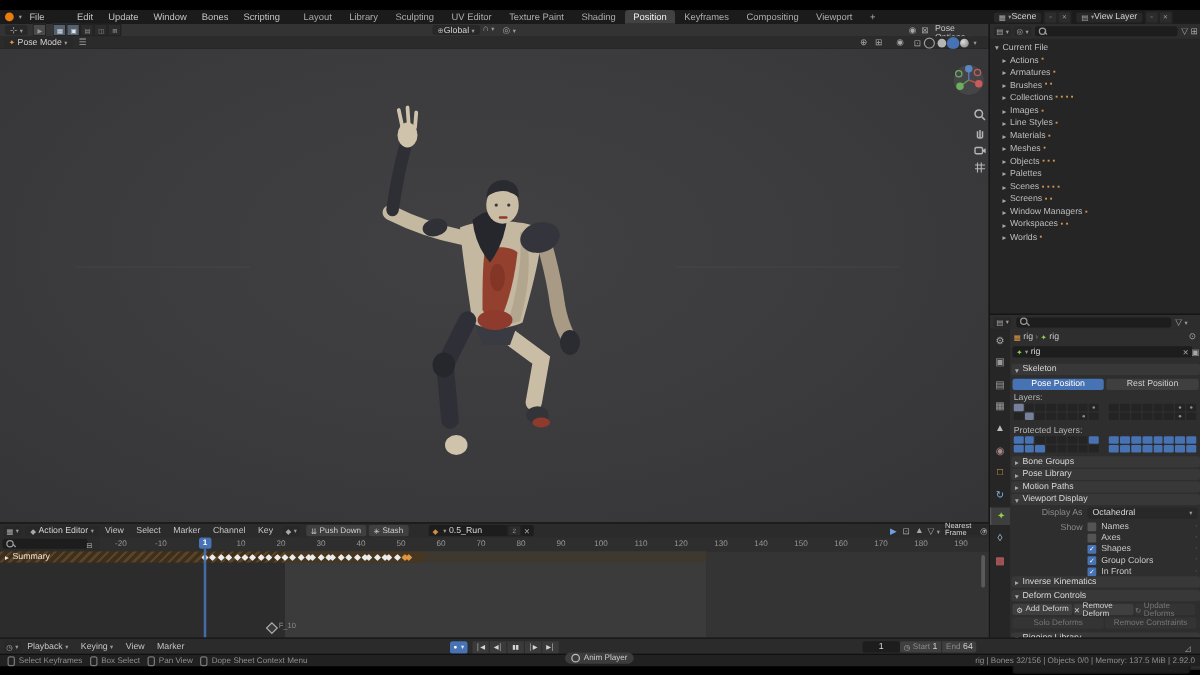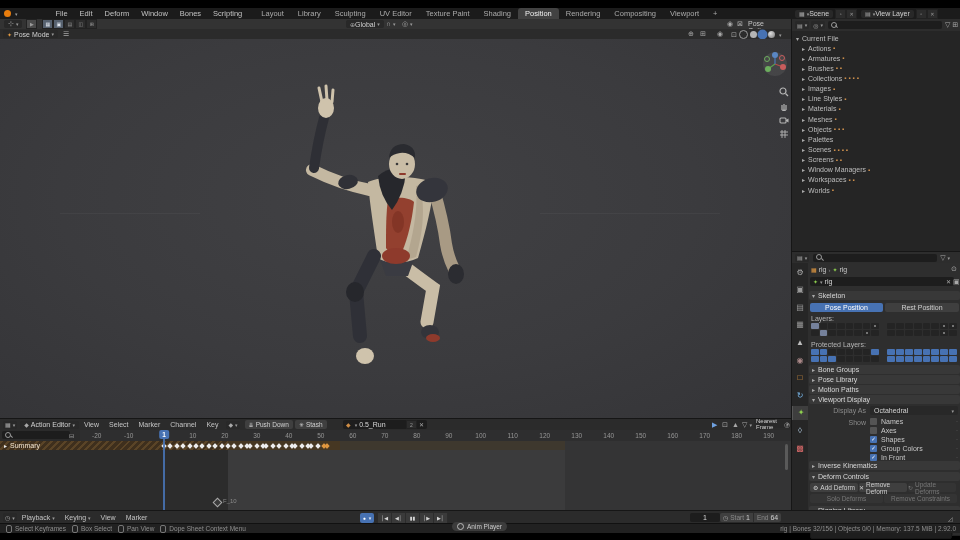--- a/index.html
+++ b/index.html
@@ -76,36 +76,36 @@
 
 <div class="stage">
 
   <div class="r blackbar" style="top:0;height:8px;"></div>
   <div class="r blackbar" style="top:532px;height:8px;"></div>
 
   <div class="r topbar">
     <span class="logo"></span>
     <span class="caret">▾</span>
     <span id="tb-menus" class="row">
-        <div class="tb-menu" style="display: inline-block; margin-left: 32px;">File</div>
-        <div class="tb-menu" style="display: inline-block;">Edit</div>
-        <div class="tb-menu" style="display: inline-block;">Deform</div>
+        <div class="tb-menu" style="display: inline-block;">File</div>
+        <div class="tb-menu" style="display: inline-block; margin-left: 14px;">Edit</div>
+        <div class="tb-menu" style="display: inline-block;">Update</div>
         <div class="tb-menu" style="display: inline-block;">Window</div>
         <div class="tb-menu" style="display: inline-block;">Bones</div>
         <div class="tb-menu" style="display: inline-block;">Scripting</div>
       </span>
     <span id="tb-tabs" class="row" style="margin-left:6px;">
         <div class="tab">Layout</div>
         <div class="tab">Library</div>
         <div class="tab">Sculpting</div>
         <div class="tab">UV Editor</div>
         <div class="tab">Texture Paint</div>
         <div class="tab">Shading</div>
         <div class="tab active">Position</div>
-        <div class="tab">Rendering</div>
+        <div class="tab">Keyframes</div>
         <div class="tab">Compositing</div>
         <div class="tab">Viewport</div>
         <div class="tab">+</div>
       </span>
     <span class="row" style="position:absolute;left:795px;">
       <span class="dd" style="height:8px;">
         <span class="icon t6">▦</span>
           <span class="caret">▾</span>
         <span class="t7">Scene</span>
       </span>

